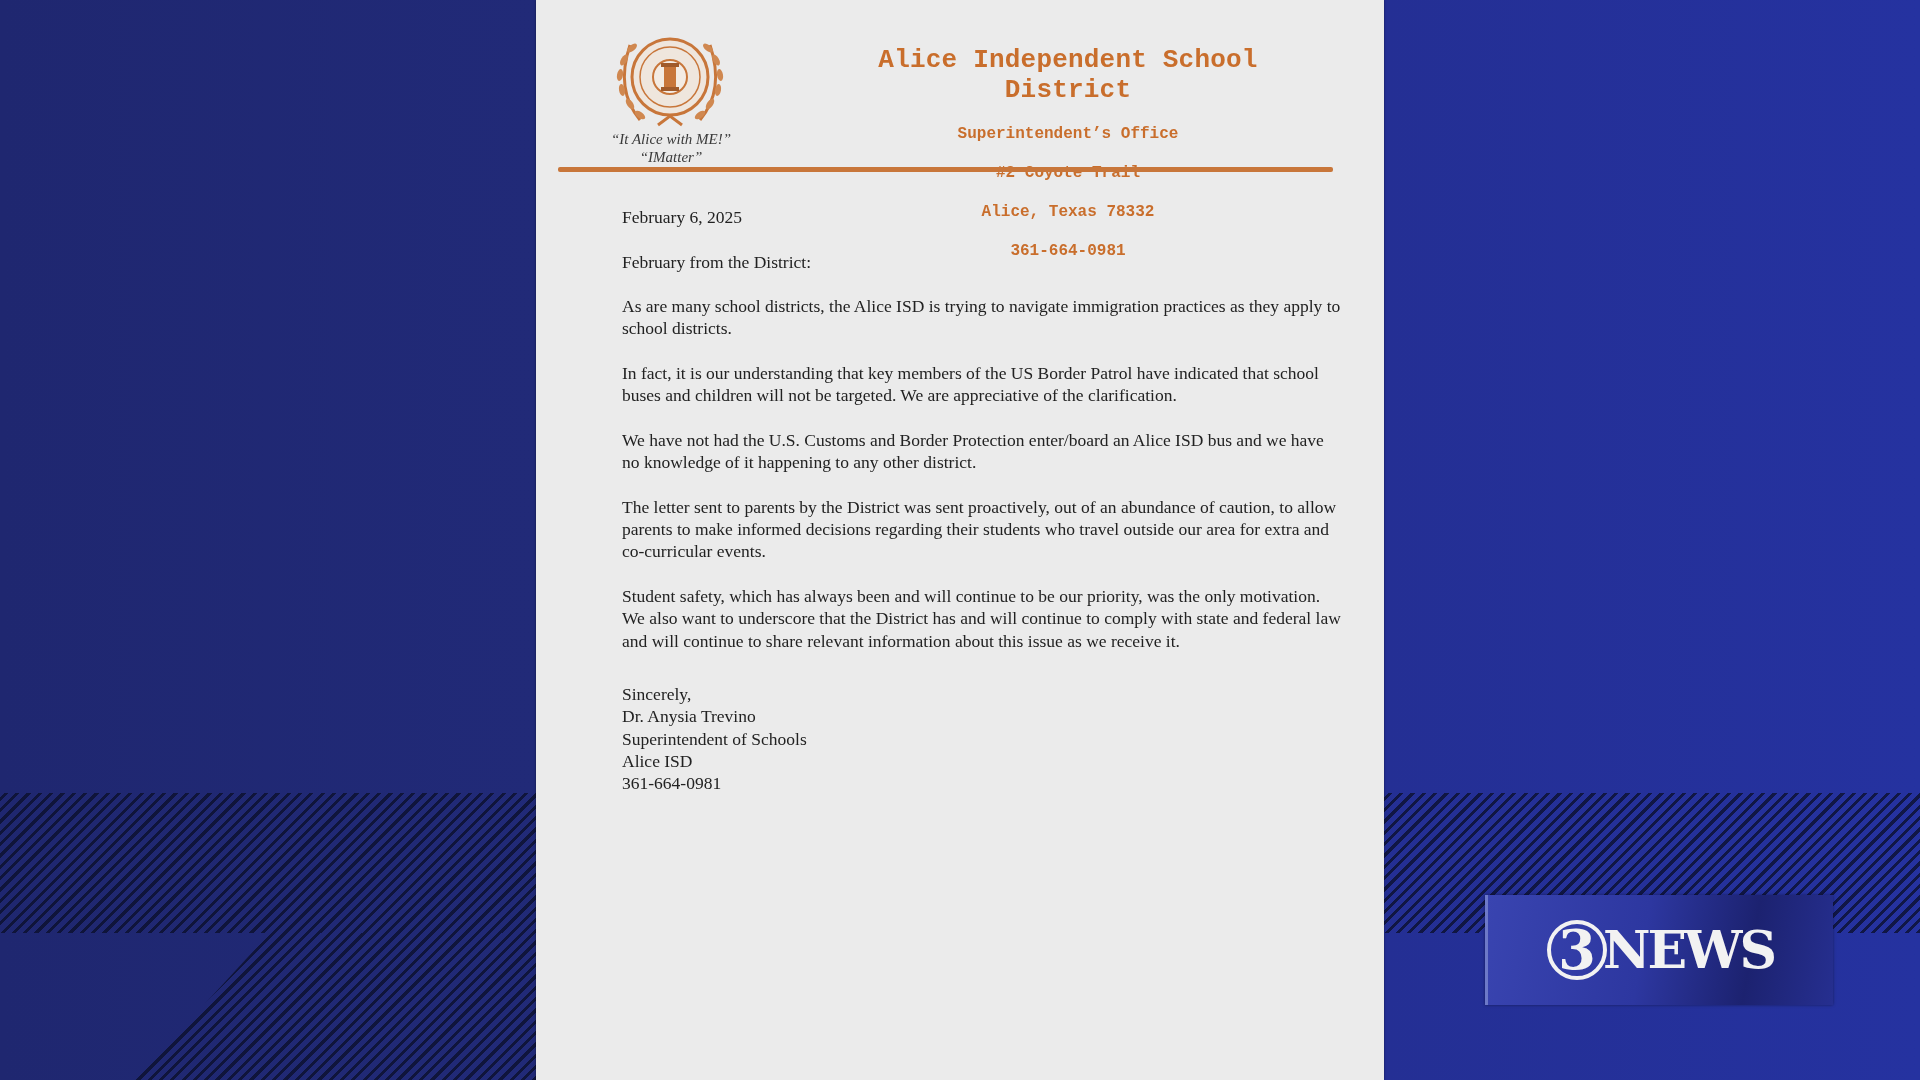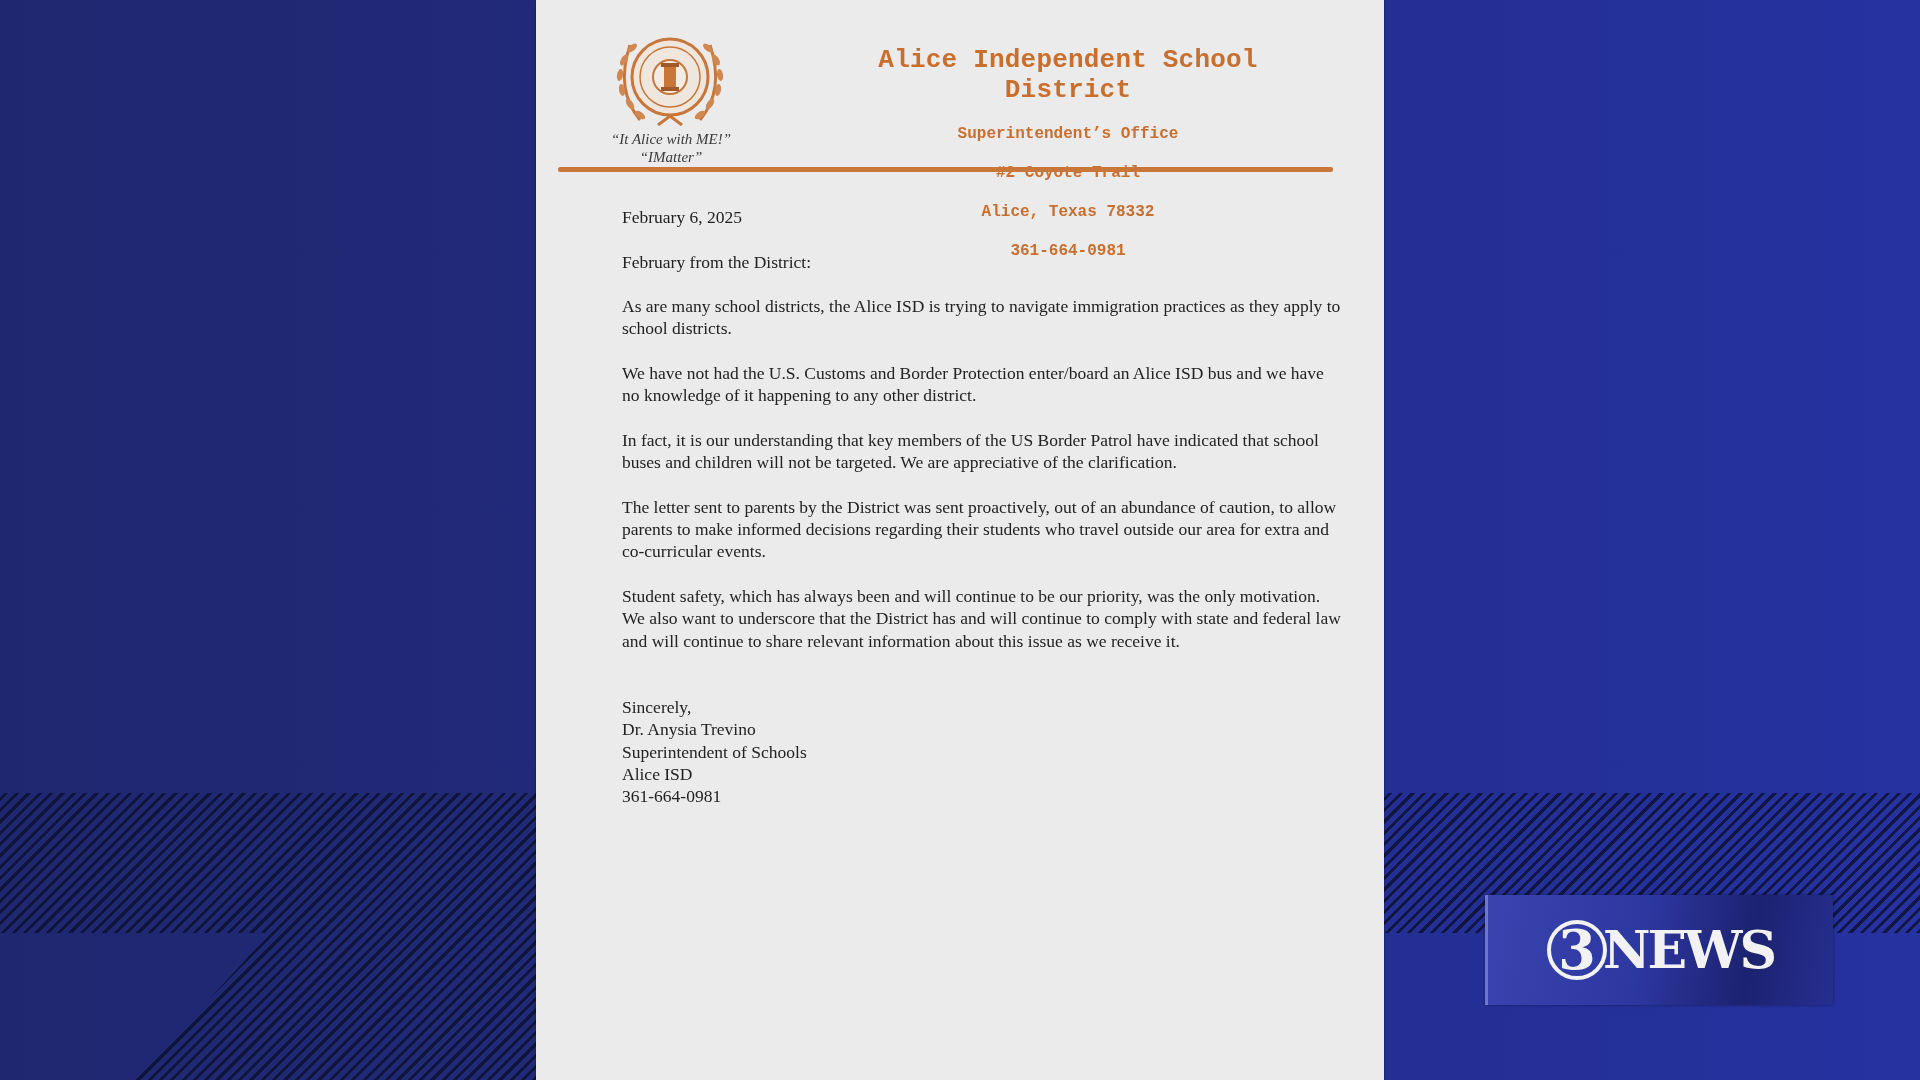--- a/index.html
+++ b/index.html
@@ -52,21 +52,21 @@
   .rule {
     position: absolute; left: 22px; top: 167px; width: 775px; height: 5px;
     background: #c8763a; border-radius: 2px;
   }
 
   .body-text {
     position: absolute; left: 86px; top: 206px; width: 720px;
     font-size: 17.5px; line-height: 22.3px; color: #222;
   }
   .body-text p { margin: 0 0 22.3px 0; }
-  .signature { margin-top: 44px; }
+  .signature { margin-top: 31px; }
   .signature div { line-height: 22.3px; }
 
   .news-logo {
     position: absolute; left: 1485px; top: 895px; width: 345px; height: 110px;
     background: linear-gradient(100deg, #3944b0 0%, #2d37a0 45%, #1c2270 75%, #262f90 100%);
     border-left: 3px solid #6d79c8;
     box-shadow: 0 0 3px rgba(0,0,0,0.4);
     display: flex; align-items: center; justify-content: center;
   }
   .news-mark {
@@ -134,22 +134,22 @@
       <div class="district-line">Alice, Texas  78332</div>
       <div class="district-line">361-664-0981</div>
     </div>
     <div class="rule"></div>
   </div>
 
   <div class="body-text">
     <p>February 6, 2025</p>
     <p>February from the District:</p>
     <p>As are many school districts, the Alice ISD is trying to navigate immigration practices as they apply to school districts.</p>
+    <p>In fact, it is our understanding that key members of the US Border Patrol have indicated that school buses and children will not be targeted.  We are appreciative of the clarification.</p>
     <p>We have not had the U.S. Customs and Border Protection enter/board an Alice ISD bus and we have no knowledge of it happening to any other district.</p>
-    <p>In fact, it is our understanding that key members of the US Border Patrol have indicated that school buses and children will not be targeted.  We are appreciative of the clarification.</p>
     <p>The letter sent to parents by the District was sent proactively, out of an abundance of caution, to allow parents to make informed decisions regarding their students who travel outside our area for extra and co-curricular events.</p>
     <p>Student safety, which has always been and will continue to be our priority, was the only motivation. We also want to underscore that the District has and will continue to comply with state and federal law and will continue to share relevant information about this issue as we receive it.</p>
     <div class="signature">
       <div>Sincerely,</div>
       <div>Dr. Anysia Trevino</div>
       <div>Superintendent of Schools</div>
       <div>Alice ISD</div>
       <div>361-664-0981</div>
     </div>
   </div>

